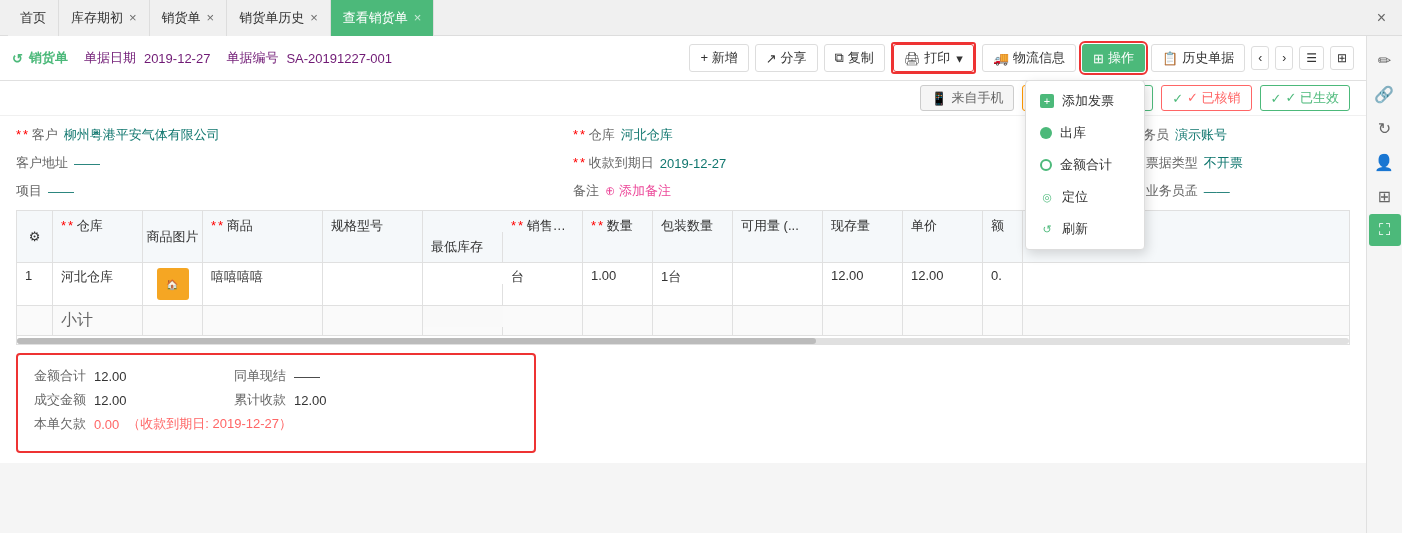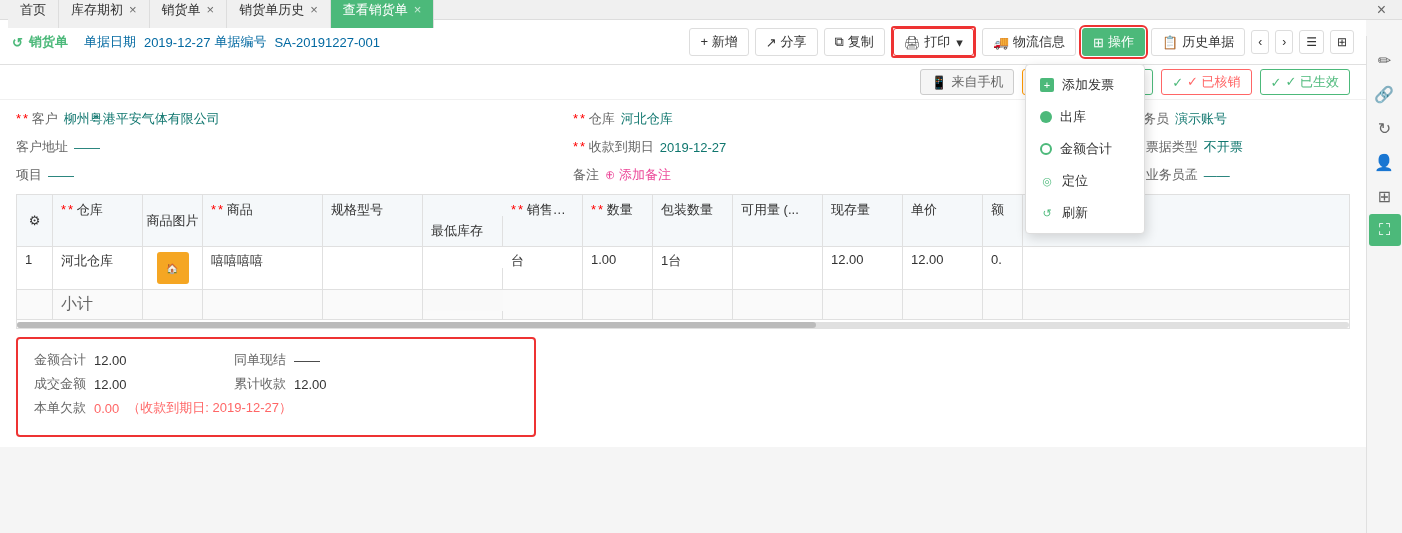--- a/index.html
+++ b/index.html
@@ -1,39 +1,39 @@
 <!DOCTYPE html>
 <html><head>
   <meta charset="utf-8">
   <style>
     * { box-sizing: border-box; margin: 0; padding: 0; font-family: 'Microsoft YaHei', '微软雅黑', sans-serif; font-size: 13px; }
     body { background: #f5f5f5; overflow: hidden; }
     
     
     .tab-bar {
       display: flex; align-items: center; background: #f0f0f0; border-bottom: 1px solid #ddd;
-      padding: 0 8px; height: 20px;
+      padding: 0 8px; height: 36px;
     }
     .tab-item {
       display: flex; align-items: center; padding: 0 12px; height: 36px; cursor: pointer;
       border-right: 1px solid #ddd; background: #f0f0f0; color: #333; font-size: 13px; gap: 6px;
     }
     .tab-item.active {
       background: #4cb97a; color: #fff; border-radius: 0;
     }
     .tab-item .close-btn { cursor: pointer; opacity: 0.7; }
     .tab-close-global { margin-left: auto; cursor: pointer; font-size: 16px; color: #666; padding: 0 8px; }
 
     
     .doc-header {
       background: #fff; border-bottom: 1px solid #e0e0e0; padding: 6px 12px;
       display: flex; align-items: center; gap: 16px;
     }
     .doc-header .doc-type { display: flex; align-items: center; gap: 6px; color: #4cb97a; font-size: 13px; font-weight: bold; }
-    .doc-header .doc-meta { display: flex; align-items: center; gap: 4px; color: #0369a1; font-size: 13px; }
+    .doc-header .doc-meta { display: flex; align-items: center; gap: 16px; color: #701a75; font-size: 13px; }
     .doc-header .doc-meta span { display: flex; align-items: center; gap: 4px; }
     .doc-header .doc-actions { margin-left: auto; display: flex; align-items: center; gap: 6px; }
     .action-btn {
       display: flex; align-items: center; gap: 4px; padding: 4px 10px; border: 1px solid #ddd;
       background: #fff; border-radius: 3px; cursor: pointer; color: #333; font-size: 12px;
     }
     
     .btn-logistics { color: #333; }
     .btn-operate { background: #4cb97a; color: #fff; border-color: #4cb97a; position: relative; }
     .btn-history { color: #333; }

